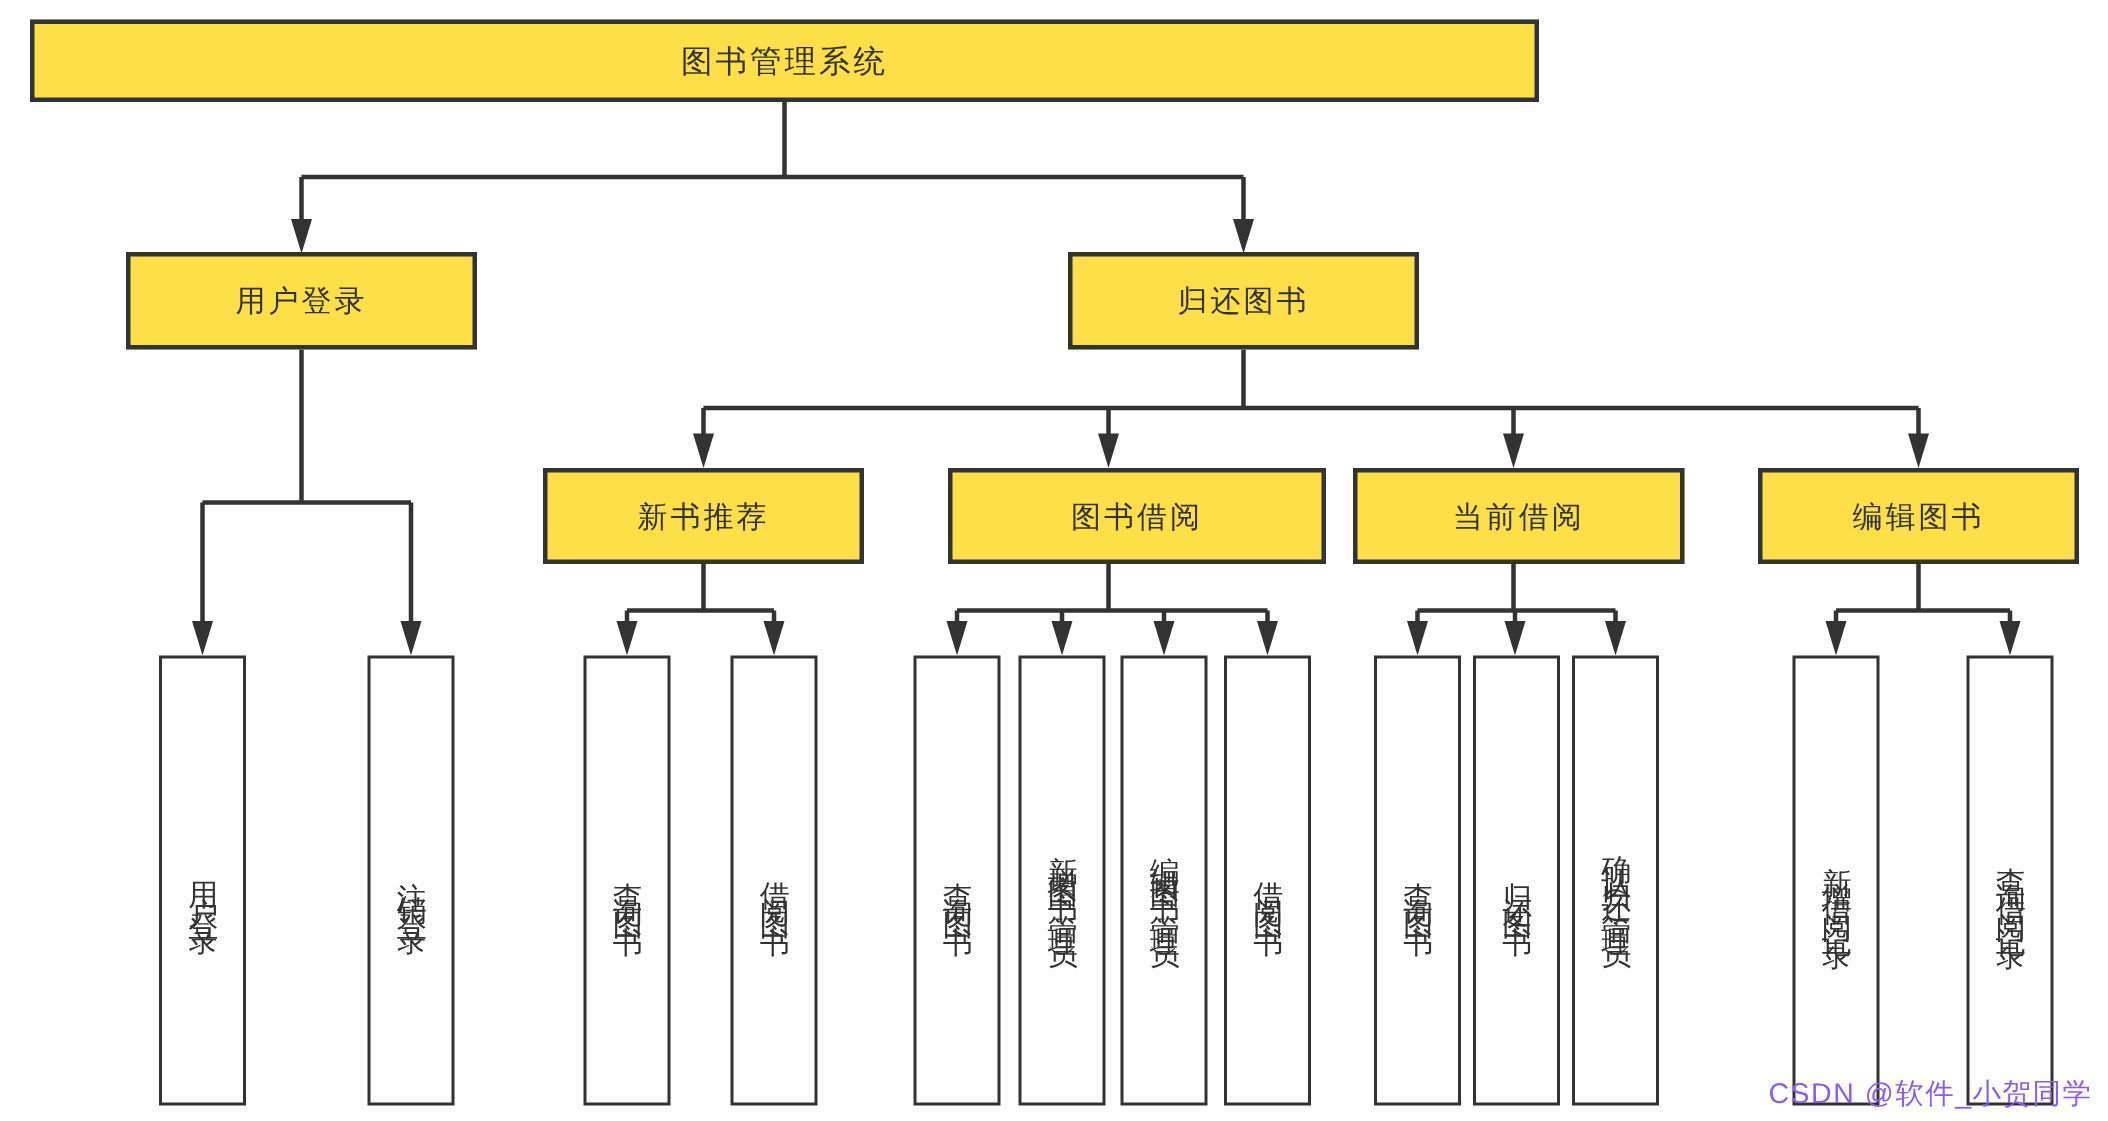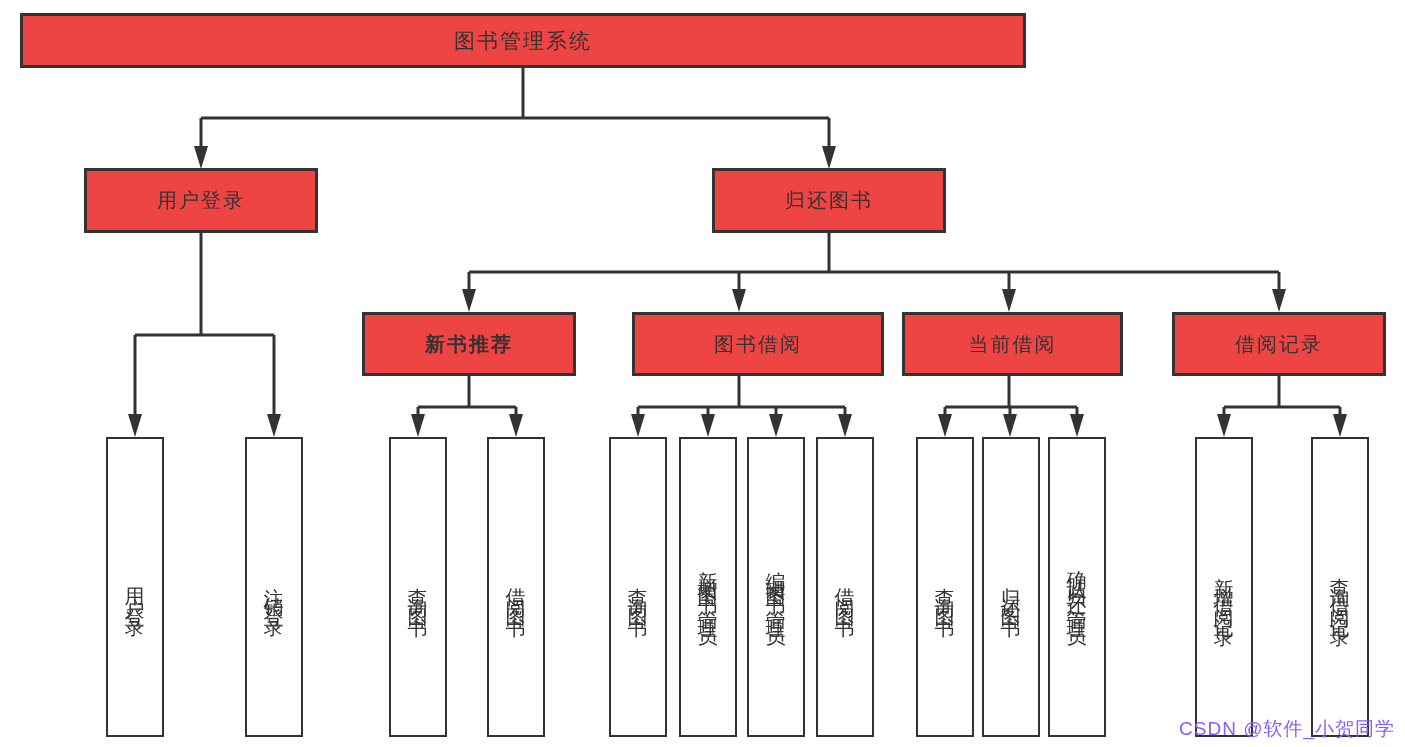--- a/index.html
+++ b/index.html
@@ -19,21 +19,21 @@
   }
   .connectors{
     position:absolute;
     left:0;top:0;
     width:1405px;height:747px;
     pointer-events:none;
   }
   .hbox{
     position:absolute;
     border:3px solid var(--line);
-    background:#ef4444;
+    background:#fde047;
     display:flex;
     align-items:center;
     justify-content:center;
     color:var(--text);
     font-size:20px;
     letter-spacing:2px;
     white-space:nowrap;
   }
   .vbox{
     position:absolute;
@@ -146,31 +146,31 @@
     <span>图书管理系统</span>
   </div>
 
   <div class="hbox" style="left:84px;top:168px;width:234px;height:65px;">
     <span>用户登录</span>
   </div>
   <div class="hbox" style="left:712px;top:168px;width:234px;height:65px;">
     <span>归还图书</span>
   </div>
 
-  <div class="hbox" style="left:362px;top:312px;width:214px;height:64px;font-weight:bold;">
+  <div class="hbox" style="left:362px;top:312px;width:214px;height:64px;">
     <span>新书推荐</span>
   </div>
   <div class="hbox" style="left:632px;top:312px;width:252px;height:64px;">
     <span>图书借阅</span>
   </div>
   <div class="hbox" style="left:902px;top:312px;width:221px;height:64px;">
     <span>当前借阅</span>
   </div>
   <div class="hbox" style="left:1172px;top:312px;width:214px;height:64px;">
-    <span>借阅记录</span>
+    <span>编辑图书</span>
   </div>
 
   <div class="vbox" style="left:106px;top:437px;">
     <span class="vtext">用户登录</span>
   </div>
   <div class="vbox" style="left:245px;top:437px;">
     <span class="vtext">注销登录</span>
   </div>
 
   <div class="vbox" style="left:389px;top:437px;">

